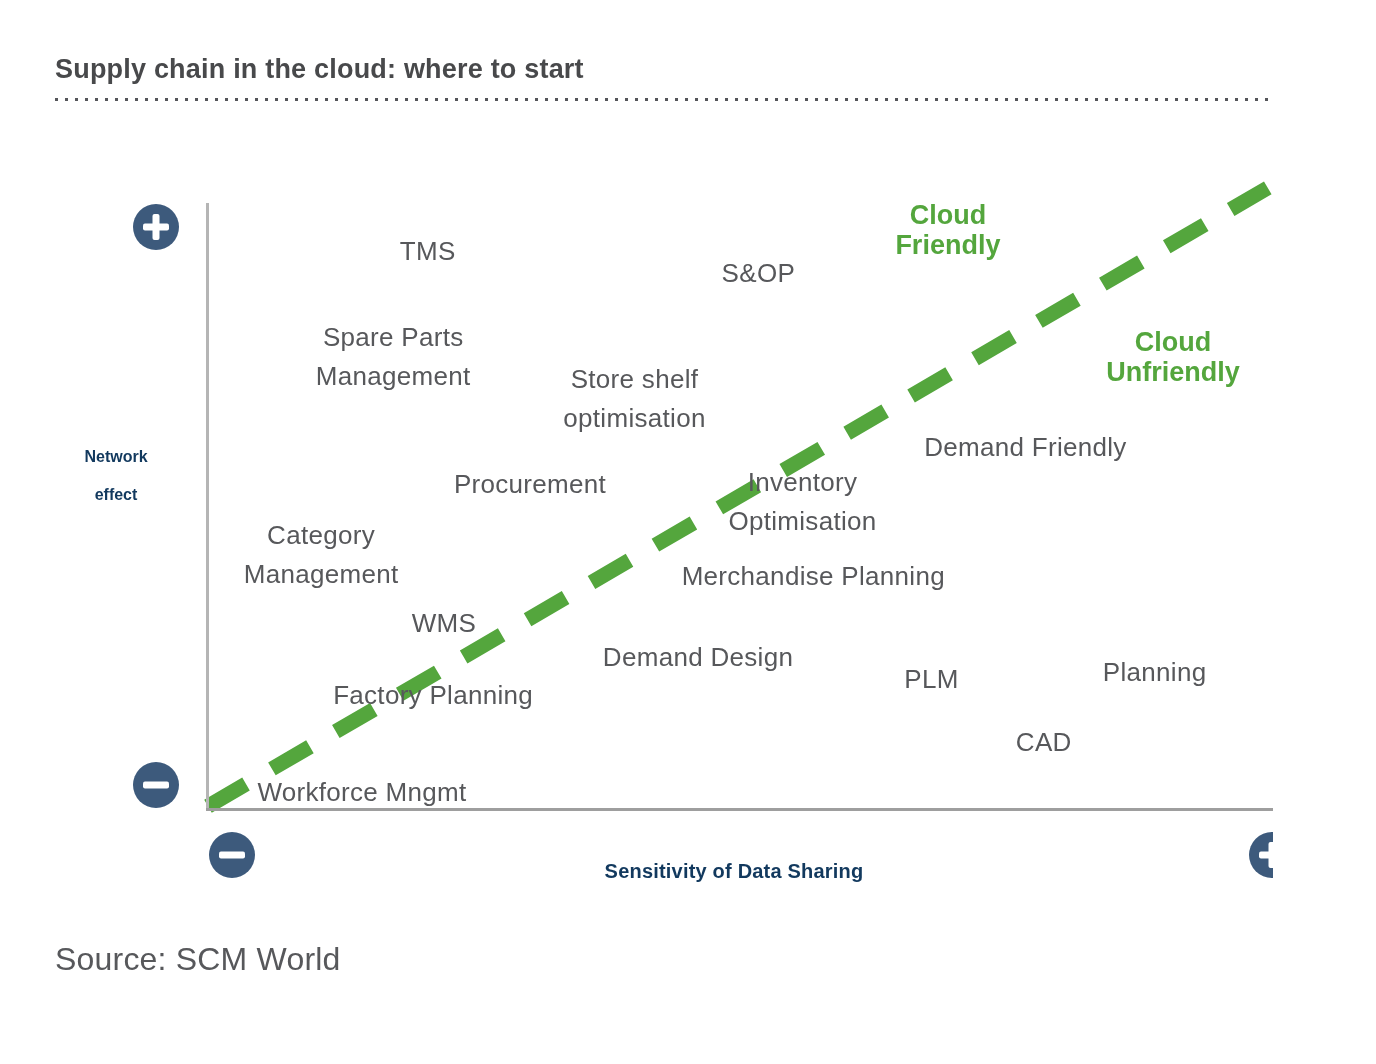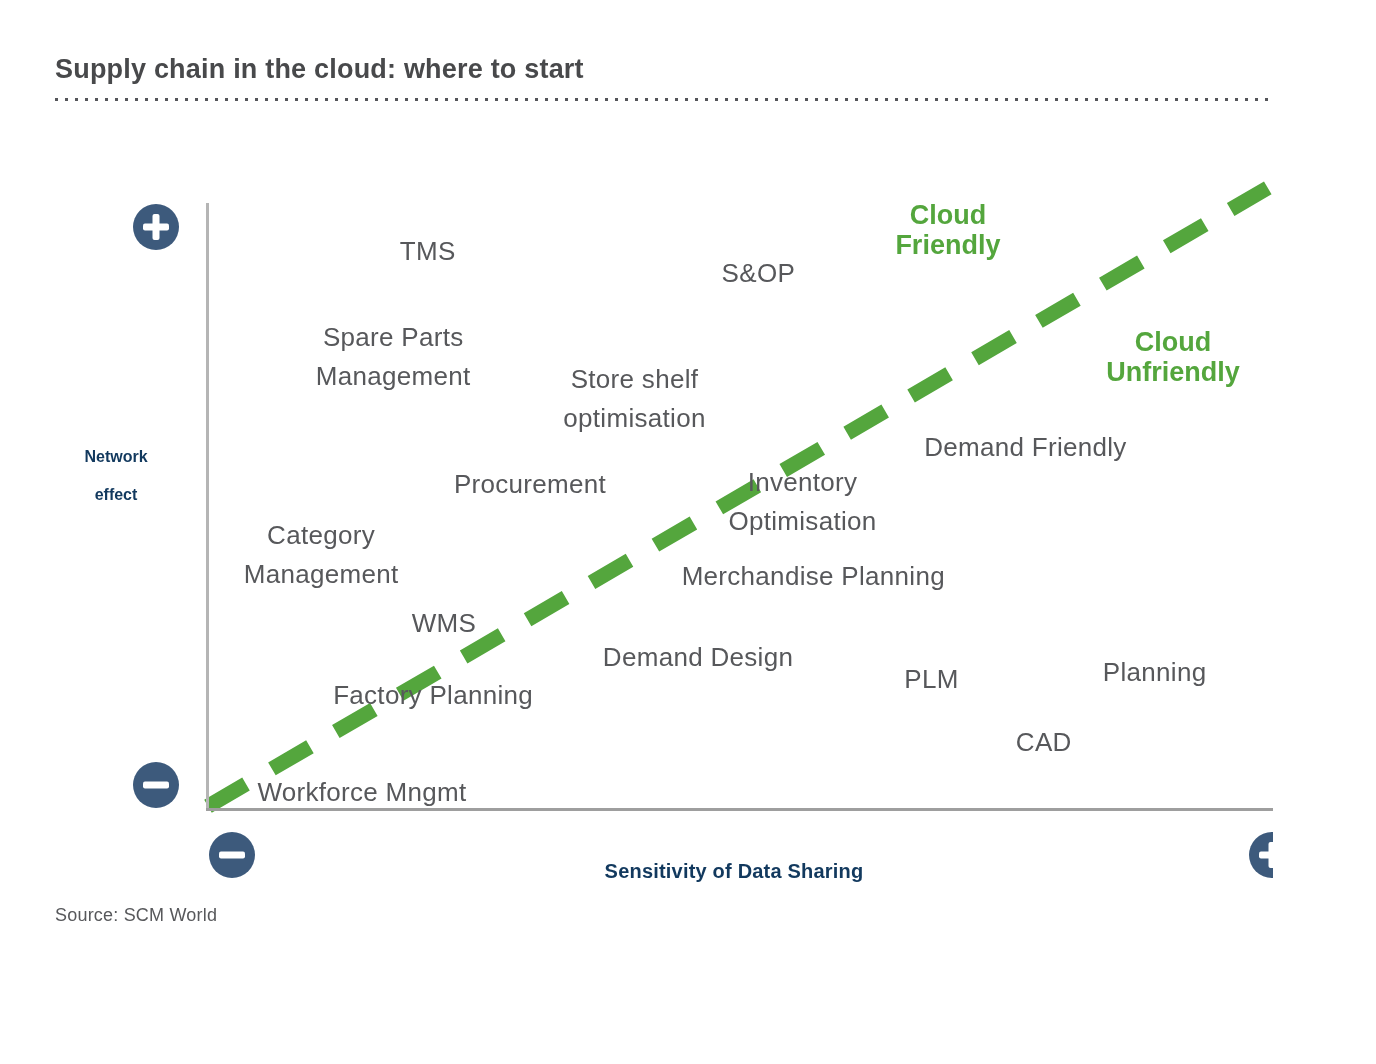--- a/index.html
+++ b/index.html
@@ -35,21 +35,21 @@
     position:absolute; left:116px; top:476px; transform:translate(-50%,-50%);
     font-size:16px; line-height:38px; font-weight:bold;
     color:var(--navy,#12395e); white-space:pre-line; text-align:center;
   }
   .x-axis-label {
     position:absolute; left:734px; top:871px; transform:translate(-50%,-50%);
     font-size:20px; font-weight:bold; color:var(--navy,#12395e);
     letter-spacing:0.2px; white-space:nowrap;
   }
   .source {
-    position:absolute; left:55px; top:905px; font-size:18px;
+    position:absolute; left:55px; top:941px; font-size:32px;
     color:var(--label_gray,#57585b); letter-spacing:0.2px;
   }
 
   .axis-icon {
     position:absolute; width:46px; height:46px; border-radius:50%;
     background:var(--icon_navy,#3d5a7c);
   }
   .axis-icon::before {
     content:""; position:absolute; left:10px; right:10px; top:50%; height:7px;
     transform:translateY(-50%); background:#fff; border-radius:2px;

